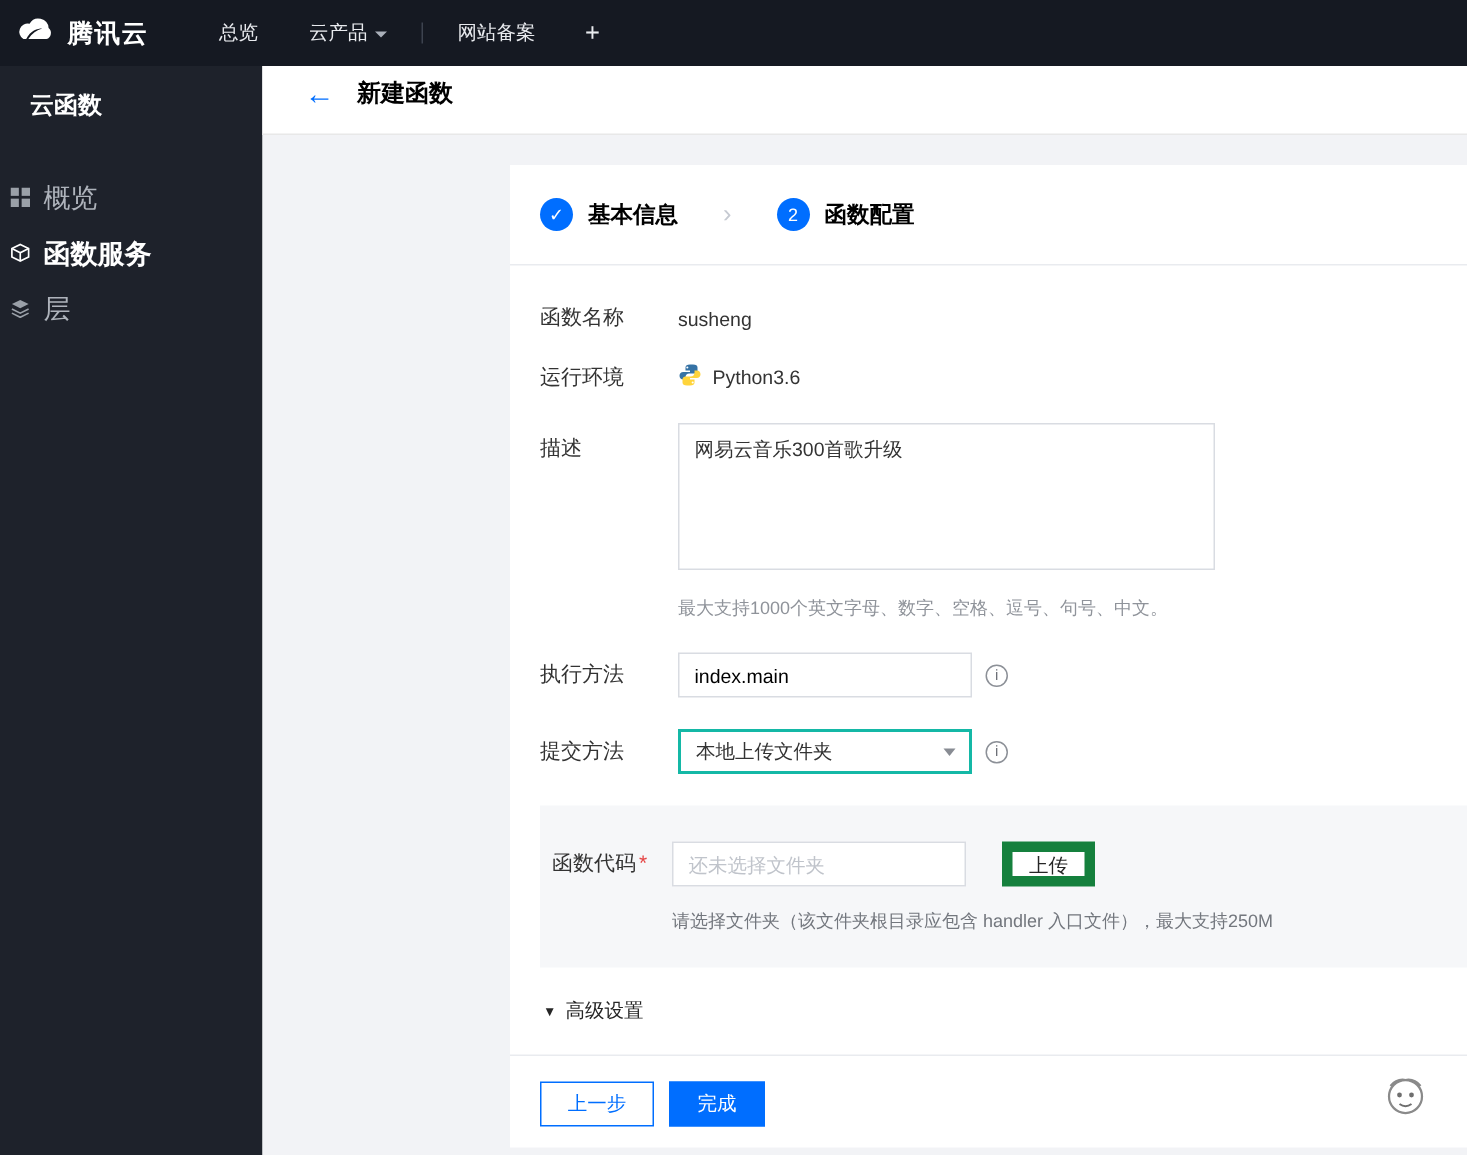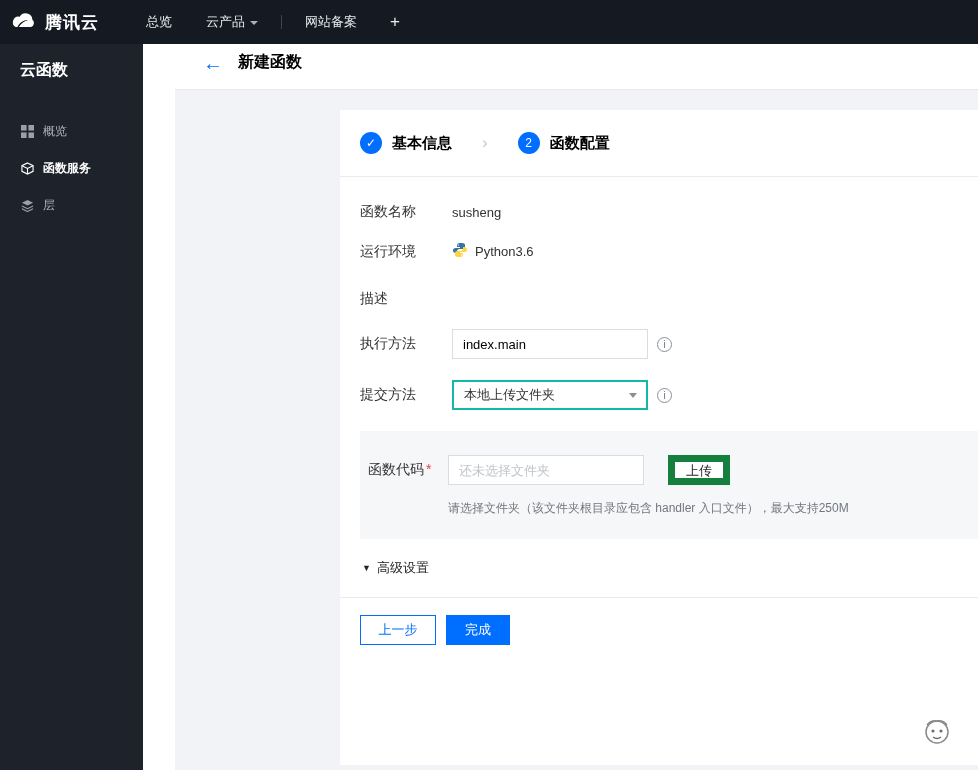--- a/index.html
+++ b/index.html
@@ -16,24 +16,24 @@
   .brand-text { color: #fff; font-size: 17px; font-weight: bold; letter-spacing: 1px; }
   .topnav { display: flex; align-items: center; margin-left: 30px; height: 100%; }
   .topnav-item { color: #e8eaee; font-size: 13px; padding: 0 17px; height: 100%;
     display: flex; align-items: center; gap: 5px; cursor: pointer; text-decoration: none; }
   .caret-down { width: 0; height: 0; border-left: 4px solid transparent;
     border-right: 4px solid transparent; border-top: 4px solid #aab0ba; margin-top: 2px; }
   .topnav-divider { width: 1px; height: 14px; background: #3d434f; margin: 0 6px; }
   .topnav-plus { color: #e8eaee; font-size: 17px; padding: 0 16px; cursor: pointer; }
 
   
-  .sidebar { position: absolute; top: 36px; left: 0; width: 143px; height: 734px; background: #1e222b; }
+  .sidebar { position: absolute; top: 36px; left: 0; width: 175px; height: 734px; background: #1e222b; }
   .sidebar-title { color: #fff; font-size: 16px; font-weight: bold; padding: 24px 0 32px 20px; }
   .side-item { display: flex; align-items: center; gap: 9px; height: 37px;
-    padding-left: 21px; color: #aeb3bb; font-size: 12px; cursor: pointer; }
+    padding-left: 7px; color: #aeb3bb; font-size: 18px; cursor: pointer; }
   .side-item.active { color: #fff; font-weight: bold; }
   .side-icon { display: flex; align-items: center; }
 
   
   .main { position: absolute; top: 36px; left: 175px; right: 0; bottom: 0; background: #f2f3f6; }
   .page-header { height: 54px; background: #fff; border-bottom: 1px solid #e8e8e8;
     display: flex; align-items: center; padding-left: 28px; }
   .back-arrow { color: #006eff; font-size: 20px; font-weight: bold; cursor: pointer; line-height: 1; }
   .page-title { font-size: 16px; font-weight: bold; color: #000; margin-left: 15px; }
 
@@ -192,20 +192,24 @@
                 <path fill="#FFD43B" d="M8 15c2 0 3-.8 3-2v-2H8v-1h4.5c1.5 0 2.5-1 2.5-2.5S14 5 12.5 5H11v1.5C11 8 10 9 8.5 9H5c-1 0-2 .8-2 2v2c0 1.2 1 2 3 2h2z"></path>
                 <circle cx="9.8" cy="13" r=".7" fill="#fff"></circle>
               </svg>
           </span>
           <span>Python3.6</span>
         </span>
       </div>
 
       <div class="row align-top">
         <span class="field-label">描述</span>
+        <div>
+          <textarea class="desc" style="">网易云音乐300首歌升级</textarea>
+          <div class="field-help">最大支持1000个英文字母、数字、空格、逗号、句号、中文。</div>
+        </div>
       </div>
 
       <div class="row">
         <span class="field-label">执行方法</span>
         <input class="text-input" type="text" value="index.main" style="">
         <span class="info-icon">i</span>
       </div>
 
       <div class="row">
         <span class="field-label">提交方法</span>

